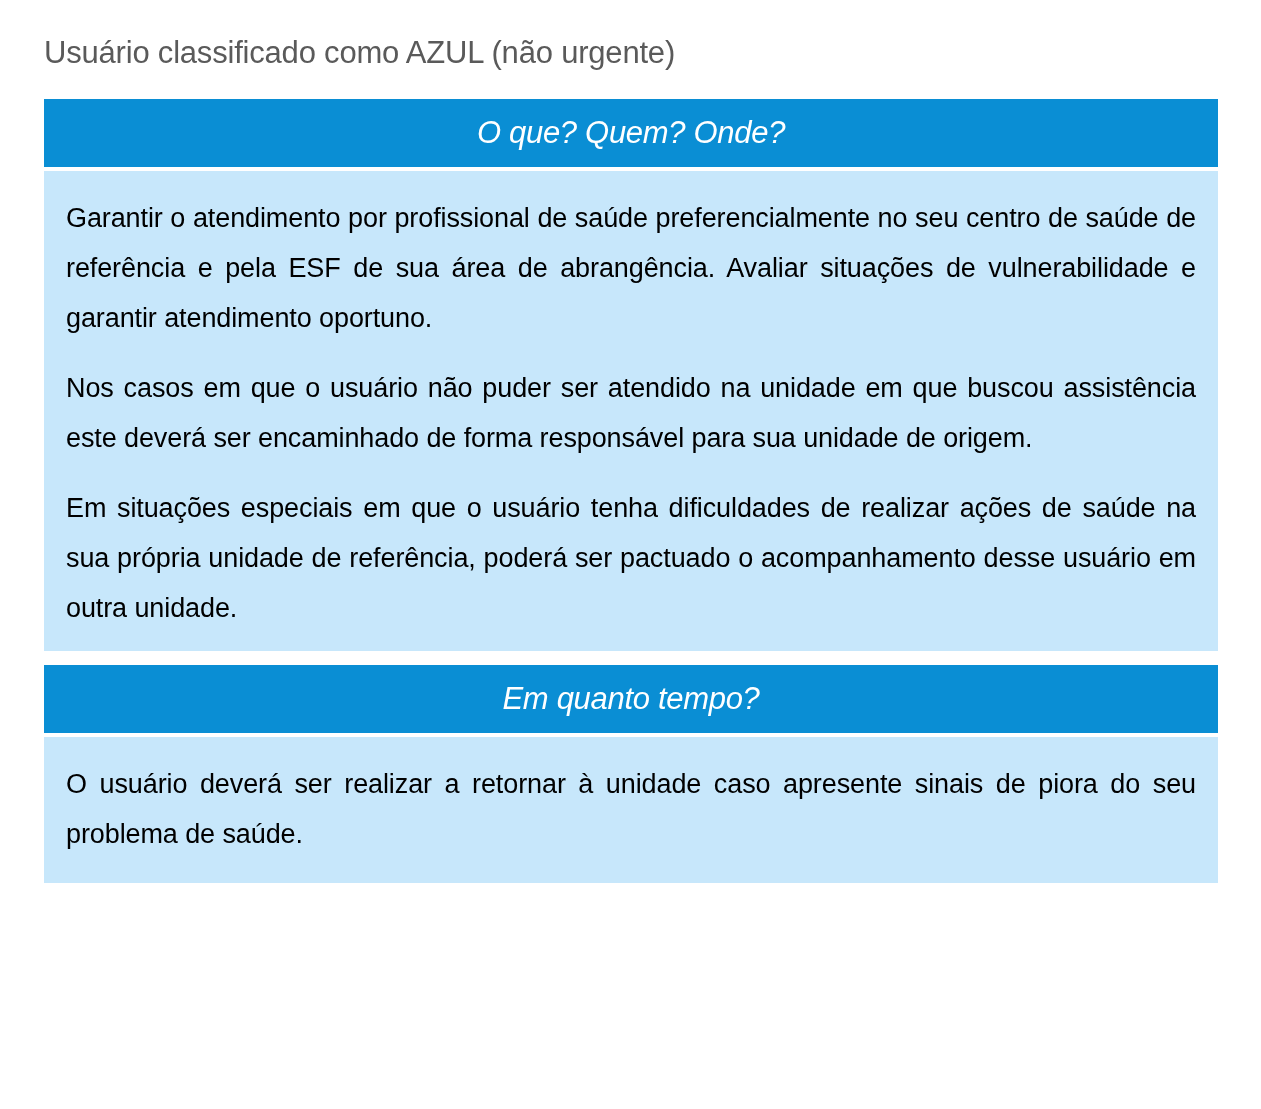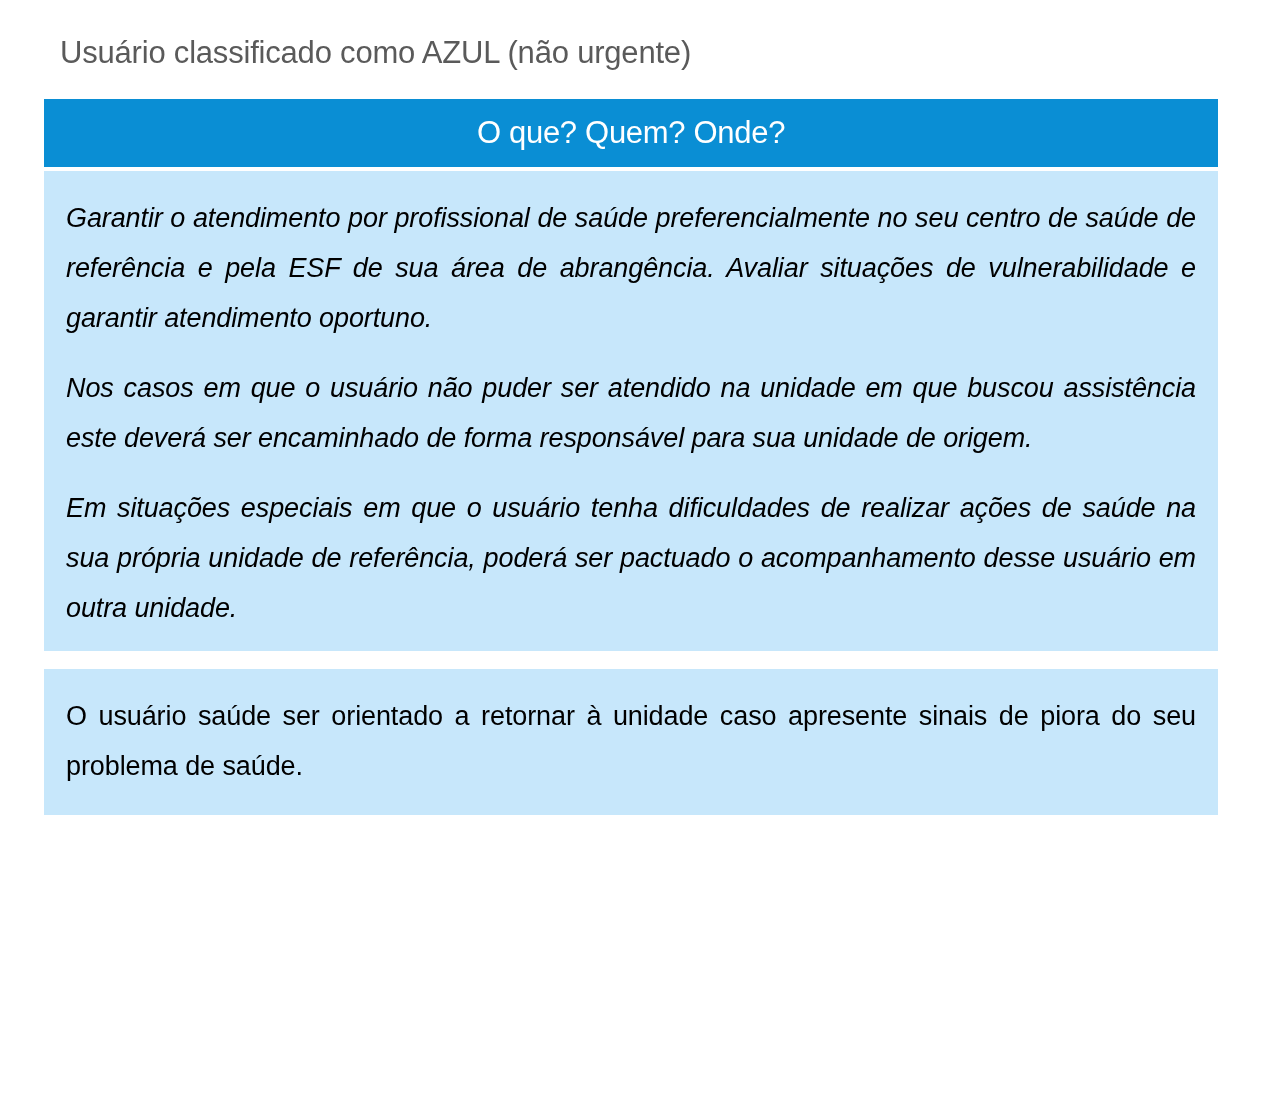--- a/index.html
+++ b/index.html
@@ -19,21 +19,21 @@
   .page {
     position: relative;
     width: 1261px;
     height: 1109px;
     box-sizing: border-box;
   }
 
   
   .doc-title {
     position: absolute;
-    left: 60px;
+    left: 44px;
     top: 33px;
     width: 1160px;
     font-size: 31px;
     line-height: 40px;
     color: #5a5a5a;
     font-weight: 400;
     letter-spacing: -0.2px;
     white-space: nowrap;
   }
 
@@ -55,31 +55,31 @@
     box-sizing: border-box;
   }
   .section-header-label {
     color: #ffffff;
     font-size: 31px;
     line-height: 34px;
     font-weight: 400;
     letter-spacing: -0.3px;
     text-align: center;
     white-space: nowrap;
+    font-style: italic;
   }
 
   
   .section-body {
     background: #c7e7fb;
     box-sizing: border-box;
     padding: 22px 22px 24px 22px;
   }
   .section-body.first {
     padding-bottom: 18px;
-    font-style: italic;
   }
 
   .body-gap {
     height: 4px;
     background: #ffffff;
   }
   .header-gap {
     height: 14px;
     background: #ffffff;
   }
@@ -114,21 +114,24 @@
     <div class="body-gap"></div>
 
     <div class="section-body first">
       <p class="paragraph">Garantir o atendimento por profissional de saúde preferencialmente no seu centro de saúde de referência e pela ESF de sua área de abrangência. Avaliar situações de vulnerabilidade e garantir atendimento oportuno.</p>
       <p class="paragraph">Nos casos em que o usuário não puder ser atendido na unidade em que buscou assistência este deverá ser encaminhado de forma responsável para sua unidade de origem.</p>
       <p class="paragraph">Em situações especiais em que o usuário tenha dificuldades de realizar ações de saúde na sua própria unidade de referência, poderá ser pactuado o acompanhamento desse usuário em outra unidade.</p>
     </div>
 
     <div class="header-gap"></div>
 
+    <div class="section-header">
+      <span class="section-header-label">Em quanto tempo?</span>
+    </div>
 
     <div class="body-gap"></div>
 
     <div class="section-body">
-      <p class="paragraph">O usuário saúde ser orientado a retornar à unidade caso apresente sinais de piora do seu problema de saúde.</p>
+      <p class="paragraph">O usuário deverá ser realizar a retornar à unidade caso apresente sinais de piora do seu problema de saúde.</p>
     </div>
 
   </div>
 </div>
 
 </body></html>

